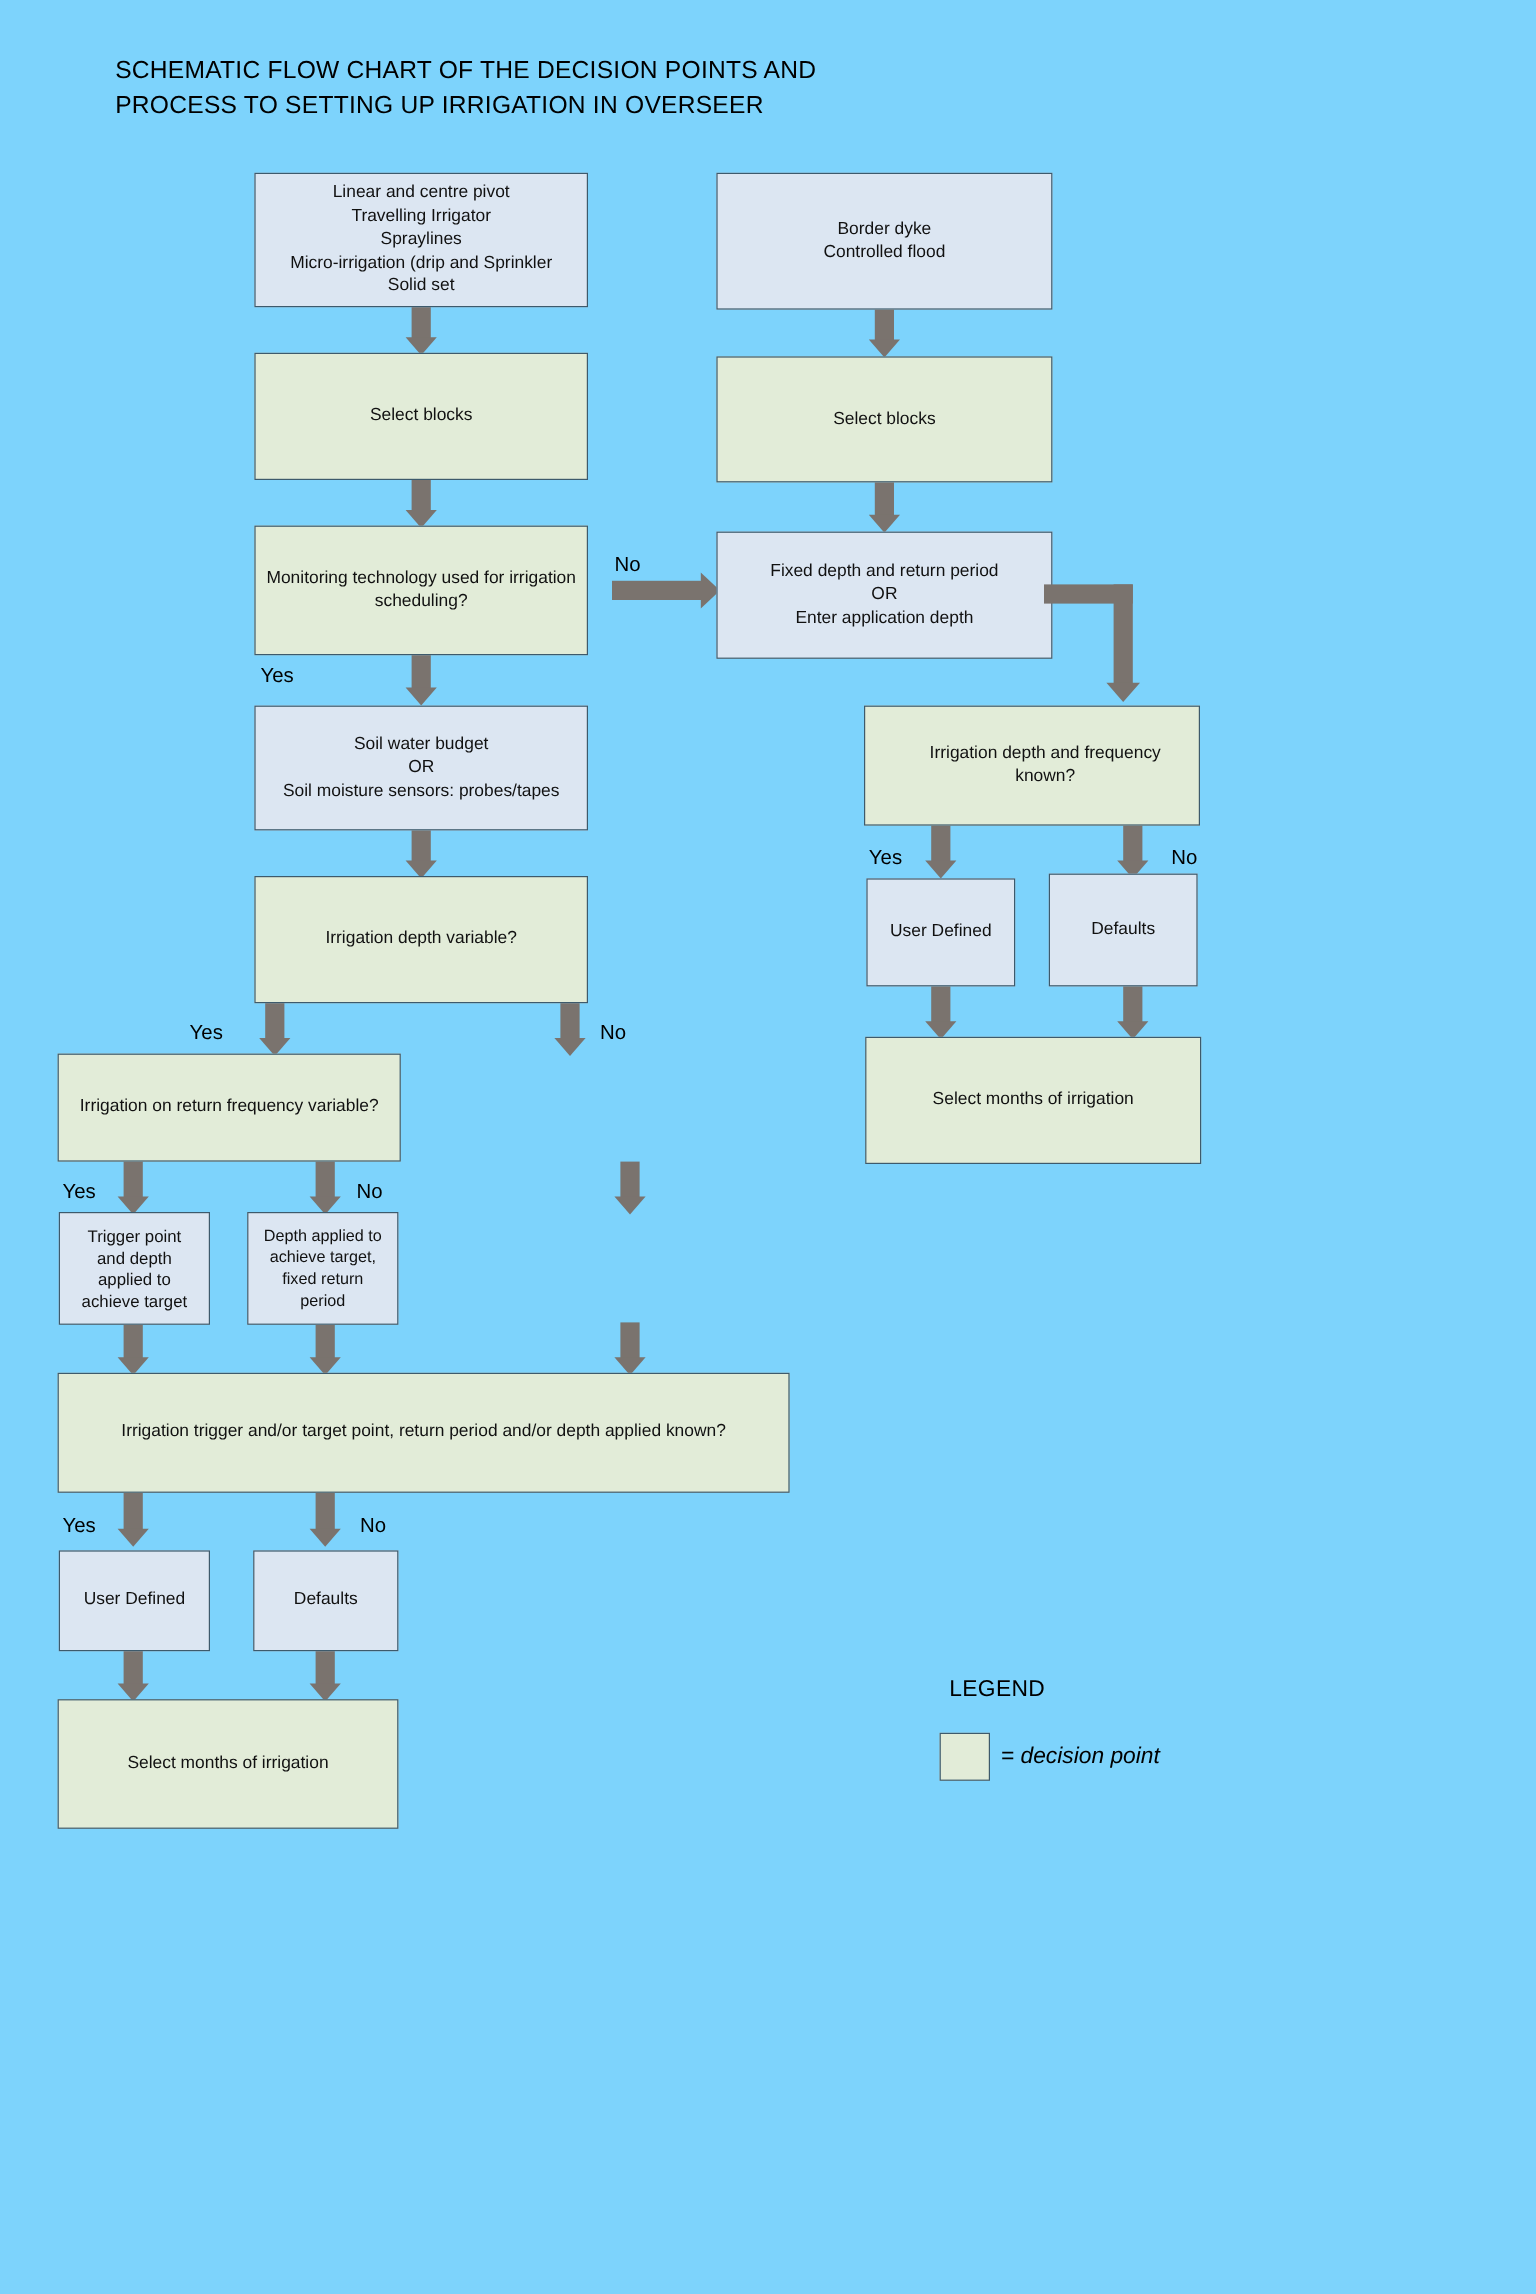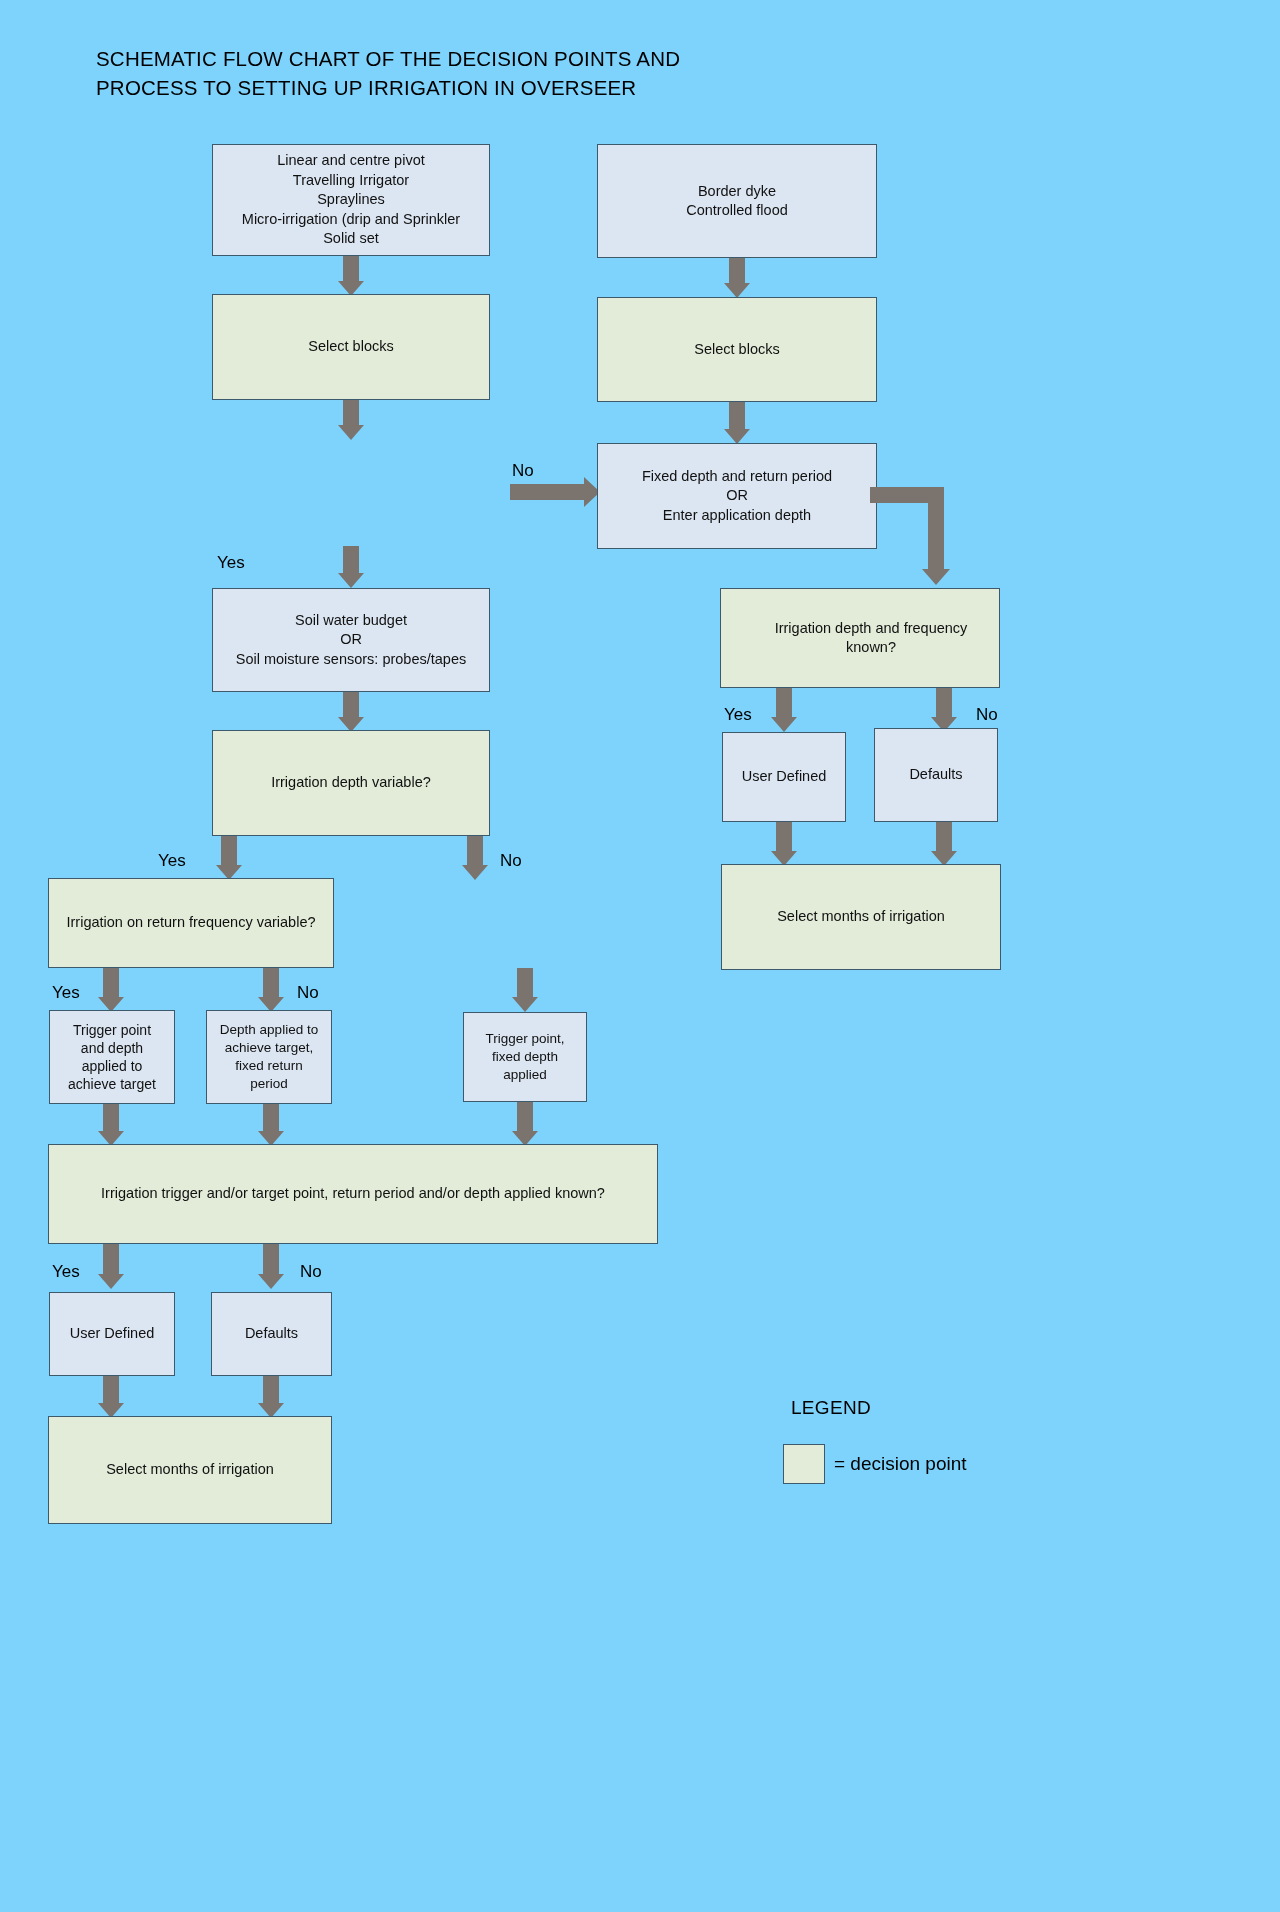--- a/index.html
+++ b/index.html
@@ -144,20 +144,21 @@
     <div class="head" style="top:25px;"></div>
   </div>
 
   <div class="node green" style="left:212px; top:294px; width:278px; height:106px;">Select blocks</div>
 
   <div class="arr" style="left:330px; top:400px; width:42px; height:40px;">
     <div class="stem" style="width:16px; height:26px;"></div>
     <div class="head" style="top:25px;"></div>
   </div>
 
+  <div class="node green" style="left:212px; top:438px; width:278px; height:108px;">Monitoring technology used for irrigation scheduling?</div>
 
   <div class="lbl" style="left:512px; top:461px;">No</div>
   <div class="arr-right" style="left:510px; top:477px; width:90px; height:30px;">
     <div class="stem" style="width:76px; height:16px;"></div>
     <div class="head"></div>
   </div>
 
   <div class="lbl" style="left:217px; top:553px;">Yes</div>
   <div class="arr" style="left:330px; top:546px; width:42px; height:42px;">
     <div class="stem" style="width:16px; height:28px;"></div>
@@ -210,23 +211,20 @@
   <div class="node blue" style="left:49px; top:1010px; width:126px; height:94px; font-size:14px; line-height:18px;">Trigger point
 and depth
 applied to
 achieve target</div>
 
   <div class="node blue" style="left:206px; top:1010px; width:126px; height:94px; font-size:13.5px; line-height:18px;">Depth applied to
 achieve target,
 fixed return
 period</div>
 
-  <div class="node blue" style="left:463px; top:1012px; width:124px; height:90px; font-size:13.5px; line-height:18px;">Trigger point,
-fixed depth
-applied</div>
 
   <div class="arr" style="left:90px; top:1104px; width:42px; height:42px;">
     <div class="stem" style="width:16px; height:28px;"></div>
     <div class="head" style="top:27px;"></div>
   </div>
   <div class="arr" style="left:250px; top:1104px; width:42px; height:42px;">
     <div class="stem" style="width:16px; height:28px;"></div>
     <div class="head" style="top:27px;"></div>
   </div>
   <div class="arr" style="left:504px; top:1102px; width:42px; height:44px;">
@@ -312,15 +310,15 @@
   </div>
   <div class="arr" style="left:923px; top:822px; width:42px; height:44px;">
     <div class="stem" style="width:16px; height:30px;"></div>
     <div class="head" style="top:29px;"></div>
   </div>
 
   <div class="node green" style="left:721px; top:864px; width:280px; height:106px;">Select months of irrigation</div>
 
   <div class="legend-title" style="left:791px; top:1397px;">LEGEND</div>
   <div class="legend-swatch" style="left:783px; top:1444px; width:42px; height:40px;"></div>
-  <div class="legend-text" style="left:834px; top:1453px;">= decision point</div>
+  <div class="legend-text" style="left:834px; top:1453px;font-style:italic;">= decision point</div>
 
 </div>
 
 </body></html>

